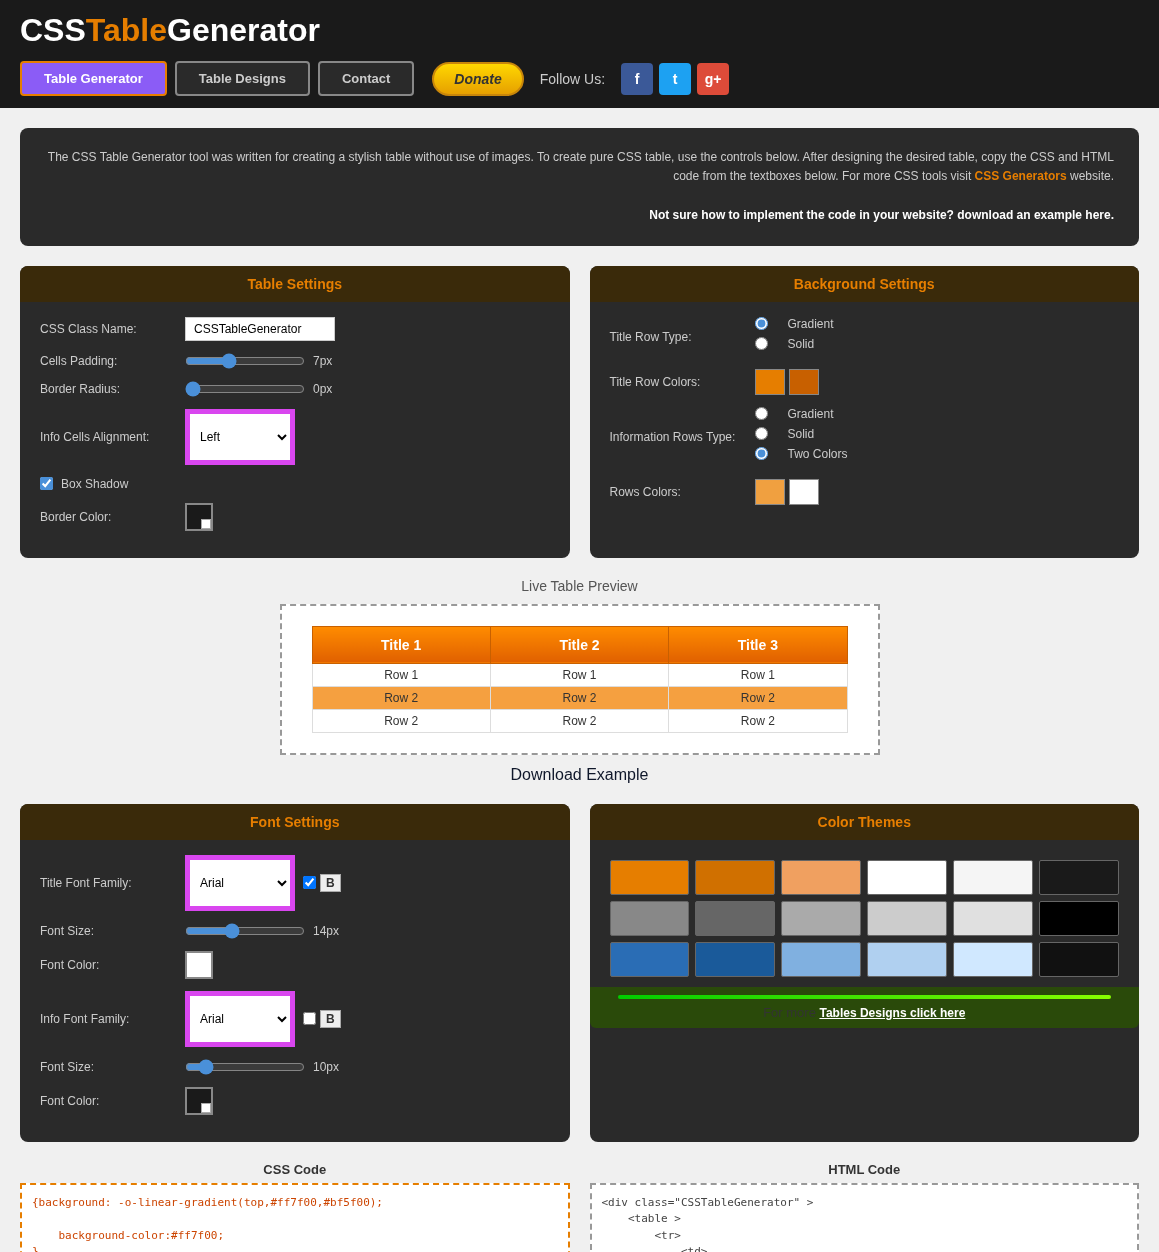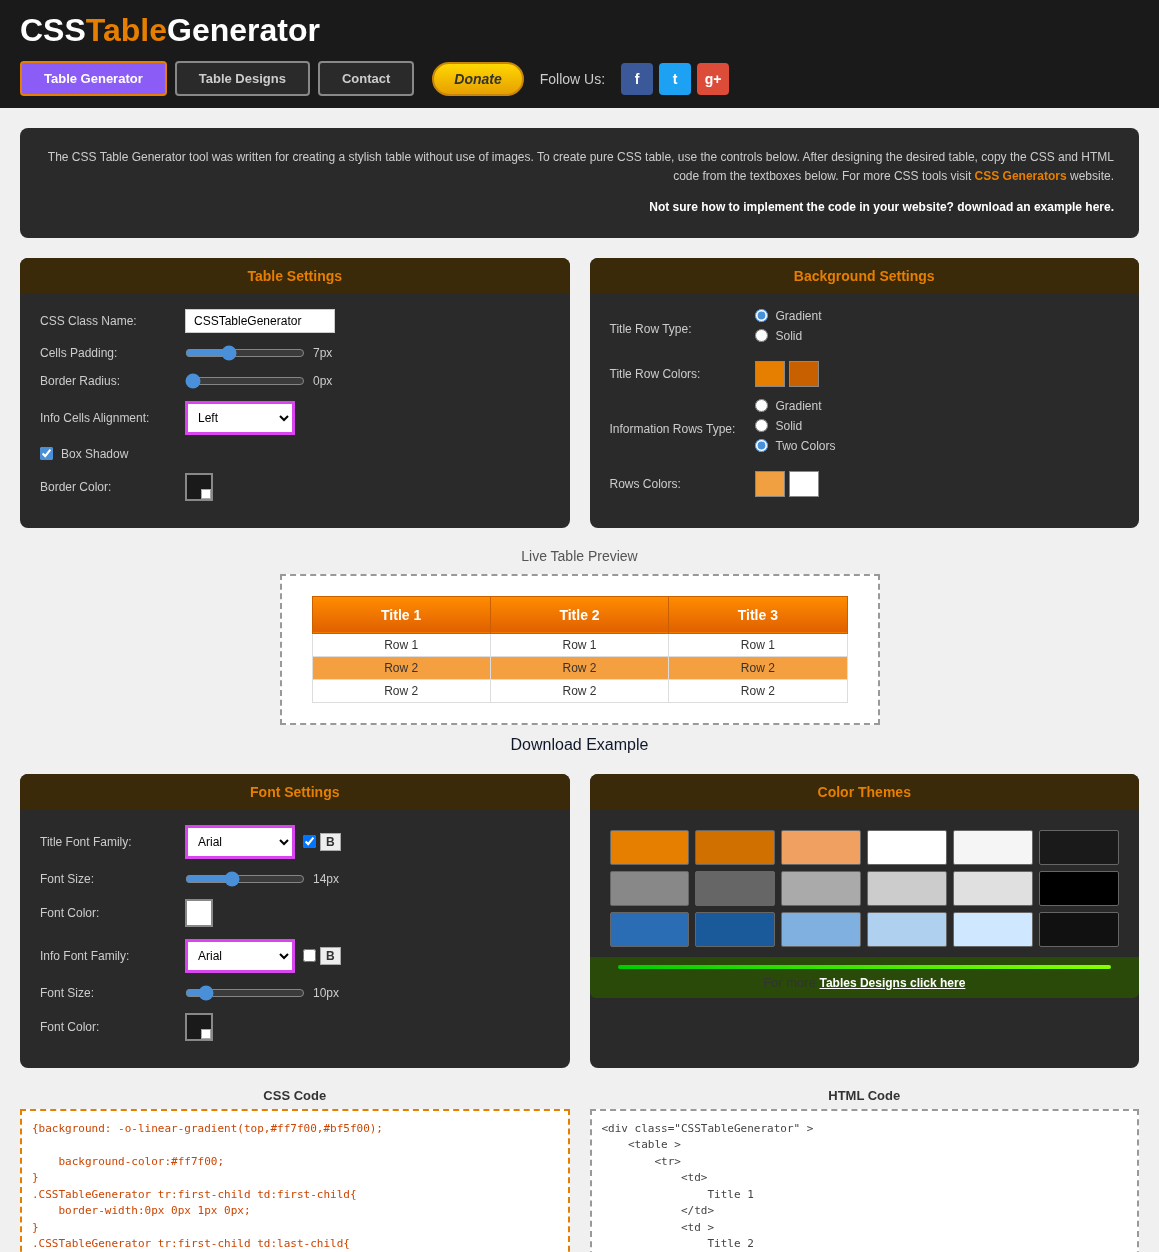--- a/index.html
+++ b/index.html
@@ -38,32 +38,32 @@
     .panel-header { background: #3a2a0a; text-align: center; padding: 10px; color: #e67e00; font-weight: bold; font-size: 14px; }
 
     .panel-body { padding: 15px 20px; }
     .field-row { display: flex; align-items: center; margin-bottom: 12px; }
     .field-label { color: #ccc; font-size: 12px; width: 145px; flex-shrink: 0; }
 
     input[type="text"].text-input { background: white; border: 1px solid #ccc; padding: 4px 8px; font-size: 12px; width: 150px; }
     input[type="range"] { width: 120px; accent-color: #4a90d9; }
     .px-label { color: #ccc; margin-left: 8px; font-size: 12px; }
 
-    .select-field { background: white; border: 3px solid #d946ef; padding: 6px 6px; font-size: 12px; width: 110px; }
+    .select-field { background: white; border: 5px solid #d946ef; padding: 15px 6px; font-size: 12px; width: 110px; }
 
     .color-swatch { width: 28px; height: 28px; border: 2px solid #888; cursor: pointer; display: inline-block; }
     .color-swatch-black { background: #1a1a1a; }
     .color-swatch-white { background: white; }
 
     .checkbox-row { display: flex; align-items: center; gap: 8px; }
     .checkbox-row input { accent-color: #4a90d9; }
     .checkbox-row label { color: #ccc; font-size: 12px; }
 
     
-    .radio-row { display: flex; align-items: center; gap: 8px; margin-bottom: 6px; }
+    .radio-row { display: flex; align-items: center; gap: 20px; margin-bottom: 6px; }
     .radio-row input { accent-color: #4a90d9; }
     .radio-row label { color: #ccc; font-size: 12px; }
 
     
     .color-pair { display: flex; gap: 4px; }
     .color-swatch-sm { width: 30px; height: 26px; border: 1px solid #888; cursor: pointer; position: relative; }
     .color-swatch-orange-sm { background: #e67e00; }
     .color-swatch-darkorange-sm { background: #c86000; }
     .color-swatch-lightorange-sm { background: #f0a040; }
 
@@ -138,21 +138,21 @@
     <div class="social-icon social-gp">g+</div>
   </div>
 </div>
 
 <div id="main">
 
   <div class="info-box">
     <p>
       <span>The CSS Table Generator tool was written for creating a stylish table without use of images. To create pure CSS table, use the controls below. After designing the desired table, copy the CSS and HTML code from the textboxes below. For more CSS tools visit </span><strong><a href="#">CSS Generators</a></strong><span> website.</span>
     </p>
-    <p style="margin-top:12px;"><strong><span>Not sure how to implement the code in your website? download an example here.</span></strong></p>
+    <p style="margin-top:20px;"><strong><span>Not sure how to implement the code in your website? download an example here.</span></strong></p>
   </div>
 
   <div class="panels-row">
 
     <div class="panel">
       <div class="panel-header">Table Settings</div>
       <div class="panel-body">
         <div class="field-row">
           <span class="field-label">CSS Class Name:</span>
           <input type="text" class="text-input" value="CSSTableGenerator" style="">

